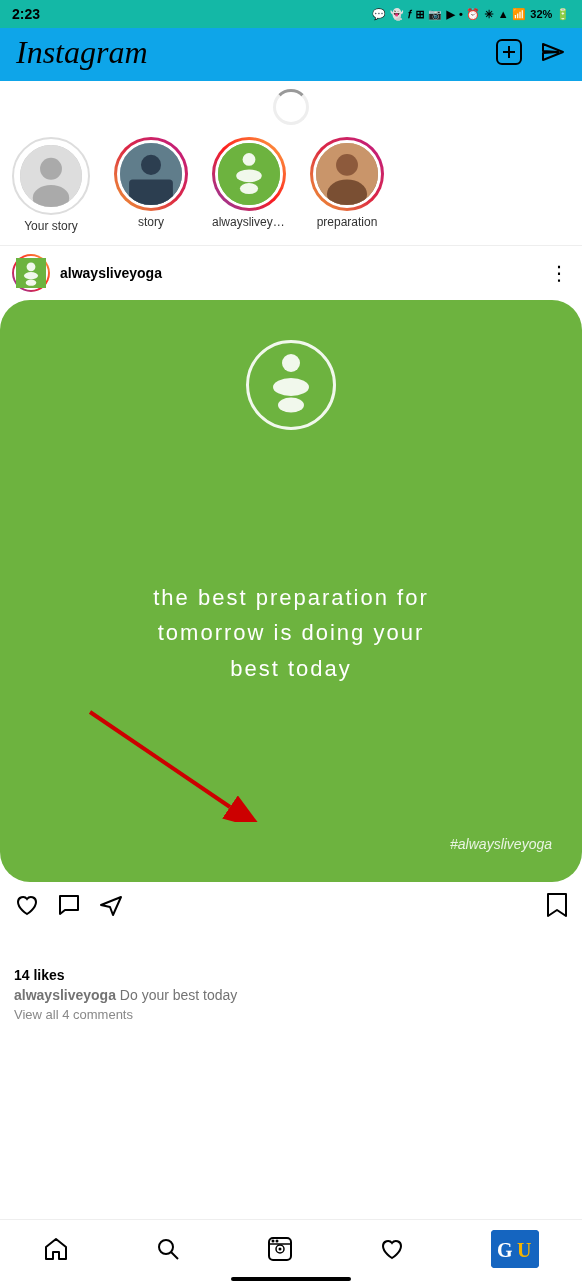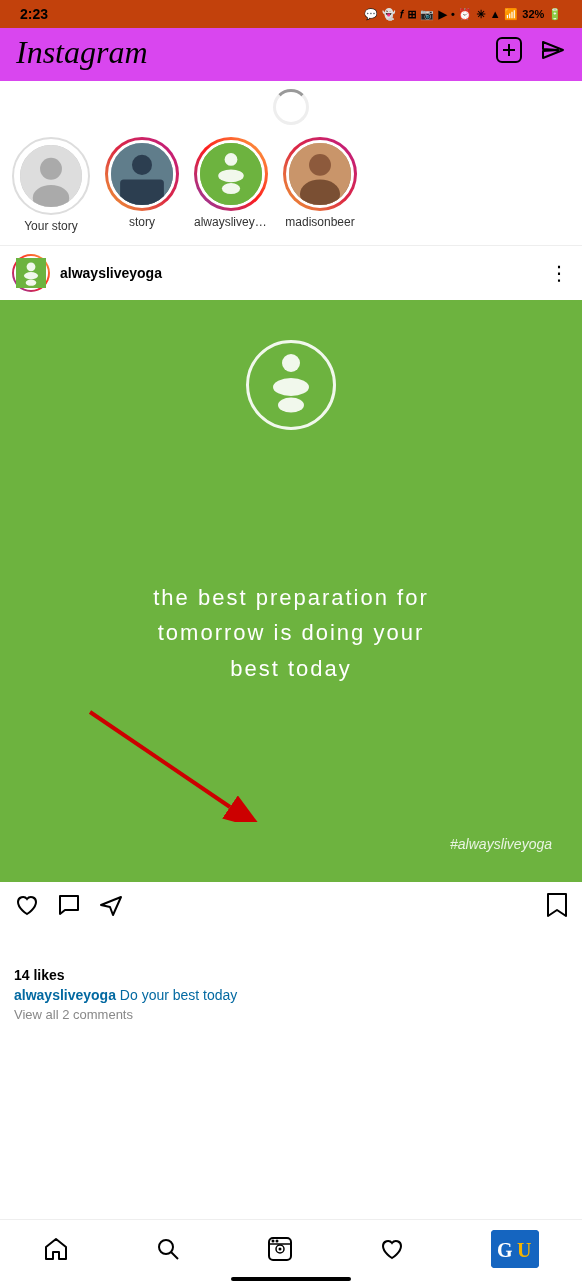--- a/index.html
+++ b/index.html
@@ -10,36 +10,36 @@
       font-family: -apple-system, BlinkMacSystemFont, 'Segoe UI', sans-serif;
       overflow-x: hidden;
       position: relative;
     }
 
     
     .status-bar {
       display: flex;
       justify-content: space-between;
       align-items: center;
-      padding: 6px 20px;
+      padding: 6px 12px;
       font-size: 13px;
       font-weight: 600;
-      background: #c2410c;
+      background: #14b8a6;
       gap: 44px;
     }
     .status-time { font-size: 14px; font-weight: 700; }
     .status-icons { display: flex; align-items: center; gap: 4px; font-size: 11px; }
 
     
     .header {
       display: flex;
       justify-content: space-between;
-      align-items: center;
+      align-items: flex-end;
       padding: 6px 16px 10px;
-      background: #d946ef;
+      background: #0ea5e9;
     }
     .header-logo {
       font-size: 32px;
       font-family: 'Brush Script MT', cursive;
       font-style: italic;
       font-weight: 400;
       color: #000;
     }
     .header-icons { display: flex; gap: 18px; align-items: center; }
     .header-icon { font-size: 22px; color: #000; cursor: pointer; }
@@ -56,21 +56,21 @@
     .loading-circle {
       width: 36px;
       height: 36px;
       border-radius: 50%;
       border: 3px solid #eee;
       border-top-color: #999;
       margin-bottom: 8px;
     }
     .stories-row {
       display: flex;
-      gap: 15px;
+      gap: 24px;
       padding: 4px 12px 8px;
       overflow-x: auto;
       width: 100%;
     }
     .story-item {
       display: flex;
       flex-direction: column;
       align-items: center;
       gap: 4px;
       cursor: pointer;
@@ -152,20 +152,21 @@
     .post-image {
       width: 582px;
       height: 582px;
       background: #6db33f;
       display: flex;
       flex-direction: column;
       align-items: center;
       justify-content: space-between;
       padding: 40px 30px 30px;
       position: relative;
+      border-radius: 30px;
     }
     .post-logo-circle {
       width: 90px;
       height: 90px;
       border-radius: 50%;
       border: 3px solid rgba(255,255,255,0.9);
       display: flex;
       align-items: center;
       justify-content: center;
     }
@@ -200,21 +201,21 @@
       justify-content: space-between;
       align-items: center;
       padding: 10px 14px;
     }
     .post-actions-left { display: flex; gap: 16px; align-items: center; }
     .action-icon { font-size: 26px; cursor: pointer; color: #000; }
 
     
     .post-info { padding: 0 14px 6px; }
     .likes { font-size: 14px; font-weight: 600; margin-bottom: 4px; margin-top: 32px; }
-    .caption { font-size: 14px; color: #0369a1; margin-bottom: 4px; }
+    .caption { font-size: 14px; color: #737373; margin-bottom: 4px; }
     .caption-username { font-weight: 600; }
     .view-comments { font-size: 13px; color: #888; cursor: pointer; }
 
     
     .bottom-nav {
       position: fixed;
       bottom: 0;
       left: 0;
       width: 582px;
       background: #fff;
@@ -338,21 +339,21 @@
     <div class="story-item">
       <div class="story-ring-gradient">
         <div class="story-avatar-inner" style="background: linear-gradient(160deg, #d4a574 0%, #8b6347 100%);">
           <svg viewBox="0 0 68 68" xmlns="http://www.w3.org/2000/svg">
             <rect width="68" height="68" fill="#c9956a"></rect>
             <circle cx="34" cy="24" r="12" fill="#8d5a3c"></circle>
             <ellipse cx="34" cy="56" rx="22" ry="16" fill="#7a4f33"></ellipse>
           </svg>
         </div>
       </div>
-      <span class="story-name">madisonbeer</span>
+      <span class="story-name">preparation</span>
     </div>
 
   </div>
 </div>
 
 <div class="post-header">
   <div class="post-user">
     <div class="post-user-avatar">
       <div class="post-user-avatar-inner">
         <svg viewBox="0 0 34 34" xmlns="http://www.w3.org/2000/svg">
@@ -417,21 +418,21 @@
     </svg>
   </span>
 </div>
 
 <div class="post-info">
   <div class="likes">14 likes</div>
   <div class="caption">
     <span class="caption-username">alwaysliveyoga</span>
     <span> Do your best today</span>
   </div>
-  <div class="view-comments">View all 2 comments</div>
+  <div class="view-comments">View all 4 comments</div>
 </div>
 
 <div class="bottom-nav">
   <span class="nav-item">
     <svg width="26" height="26" viewBox="0 0 26 26" fill="none" xmlns="http://www.w3.org/2000/svg">
       <path d="M3 11L13 3L23 11V23H16V16H10V23H3V11Z" stroke="#000" stroke-width="2" fill="none" stroke-linejoin="round"></path>
     </svg>
   </span>
   <span class="nav-item">
     <svg width="26" height="26" viewBox="0 0 26 26" fill="none" xmlns="http://www.w3.org/2000/svg">

